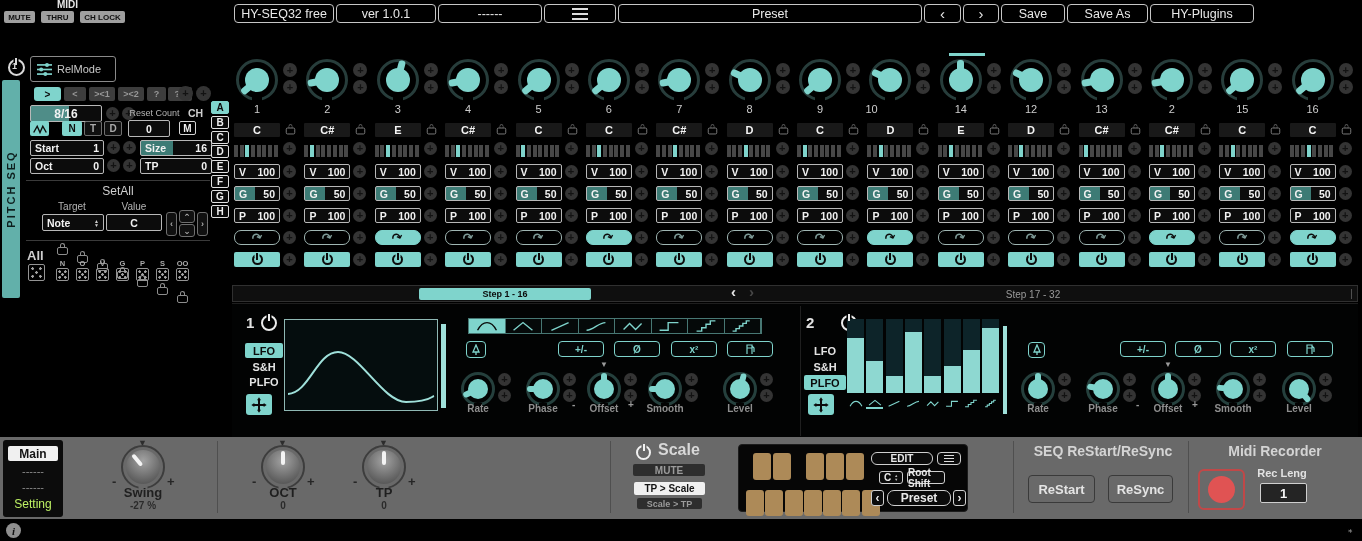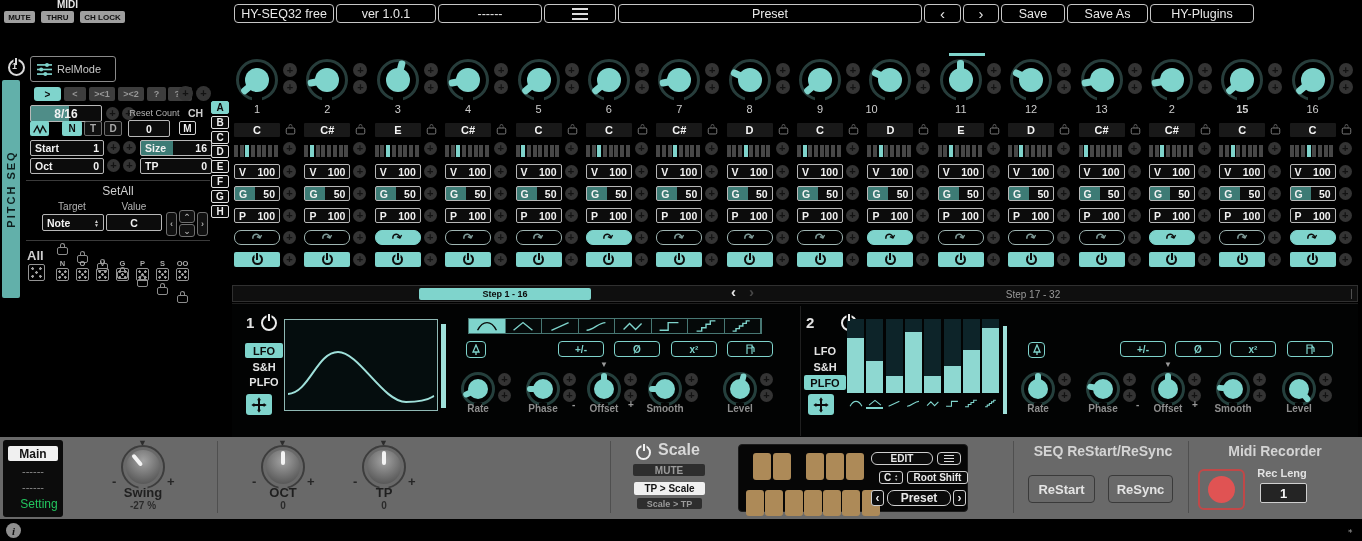--- a/index.html
+++ b/index.html
@@ -606,21 +606,21 @@
         </div>
     <div class="abs ctr plusbtn" style="left:51px;top:201px;width:13px;height:13px;">+</div>
       </div>
       <div class="abs" style="left: 703.8px; top: 0px; width: 70.375px; height: 232px;">
     <div class="abs" style="left:13px;top:1px;width:36px;height:3px;background:#7fd4cc;"></div>
     <div class="abs sknob" style="left:4px;top:7px;width:42px;height:42px;">
       <div class="stem" style="transform:rotate(0deg);"></div>
           <div class="disc"></div>
           <div class="notch"></div>
         </div>
-    <div class="abs" style="left:0;top:51px;width:50px;text-align:center;color:#cdcdcd;font-size:11px;">11</div>
+    <div class="abs" style="left:0;top:51px;width:50px;text-align:center;color:#cdcdcd;font-size:11px;">14</div>
     <div class="abs ctr plusbtn" style="left:51px;top:11px;width:14px;height:14px;">+</div>
     <div class="abs ctr plusbtn" style="left:51px;top:28px;width:14px;height:14px;">+</div>
     <div class="abs ctr" style="left:2px;top:71px;width:46px;height:14px;background:#191919;color:#f5f5f5;font-size:11px;font-weight:bold;border-radius:1px;">E</div>
     <div class="abs lock" style="left:53px;top:75px;transform:scale(.85);"></div>
     <div class="abs" style="left:2px;top:91px;height:13px;"><span style="display:inline-block;width:4px;height:12px;margin-right:1.7px;background:#474747;"></span><span style="display:inline-block;width:4px;height:12px;margin-right:1.7px;background:#474747;"></span><span style="display:inline-block;width:4px;height:12px;margin-right:1.7px;background:#7fd4cc;"></span><span style="display:inline-block;width:4px;height:12px;margin-right:1.7px;background:#474747;"></span><span style="display:inline-block;width:4px;height:12px;margin-right:1.7px;background:#474747;"></span><span style="display:inline-block;width:4px;height:12px;margin-right:1.7px;background:#474747;"></span><span style="display:inline-block;width:4px;height:12px;margin-right:1.7px;background:#474747;"></span><span style="display:inline-block;width:4px;height:12px;margin-right:1.7px;background:#474747;"></span></div>
     <div class="abs ctr plusbtn" style="left:51px;top:90px;width:13px;height:13px;">+</div>
     <div class="abs fld" style="left:2px;top:112px;width:46px;height:15px;">
           <span>V</span>
           <span>100</span>
         </div>
@@ -758,21 +758,21 @@
         </div>
     <div class="abs ctr plusbtn" style="left:51px;top:201px;width:13px;height:13px;">+</div>
       </div>
       <div class="abs" style="left: 985.3px; top: 0px; width: 70.375px; height: 232px;">
 
     <div class="abs sknob" style="left:4px;top:7px;width:42px;height:42px;">
       <div class="stem" style="transform:rotate(-130deg);"></div>
           <div class="disc"></div>
           <div class="notch"></div>
         </div>
-    <div class="abs" style="left:0;top:51px;width:50px;text-align:center;color:#cdcdcd;font-size:11px;font-weight:bold;">15</div>
+    <div class="abs" style="left:0;top:51px;width:50px;text-align:center;color:#cdcdcd;font-size:11px;">15</div>
     <div class="abs ctr plusbtn" style="left:51px;top:11px;width:14px;height:14px;">+</div>
     <div class="abs ctr plusbtn" style="left:51px;top:28px;width:14px;height:14px;">+</div>
     <div class="abs ctr" style="left:2px;top:71px;width:46px;height:14px;background:#191919;color:#f5f5f5;font-size:11px;font-weight:bold;border-radius:1px;">C</div>
     <div class="abs lock" style="left:53px;top:75px;transform:scale(.85);"></div>
     <div class="abs" style="left:2px;top:91px;height:13px;"><span style="display:inline-block;width:4px;height:12px;margin-right:1.7px;background:#474747;"></span><span style="display:inline-block;width:4px;height:12px;margin-right:1.7px;background:#474747;"></span><span style="display:inline-block;width:4px;height:12px;margin-right:1.7px;background:#7fd4cc;"></span><span style="display:inline-block;width:4px;height:12px;margin-right:1.7px;background:#474747;"></span><span style="display:inline-block;width:4px;height:12px;margin-right:1.7px;background:#474747;"></span><span style="display:inline-block;width:4px;height:12px;margin-right:1.7px;background:#474747;"></span><span style="display:inline-block;width:4px;height:12px;margin-right:1.7px;background:#474747;"></span><span style="display:inline-block;width:4px;height:12px;margin-right:1.7px;background:#474747;"></span></div>
     <div class="abs ctr plusbtn" style="left:51px;top:90px;width:13px;height:13px;">+</div>
     <div class="abs fld" style="left:2px;top:112px;width:46px;height:15px;">
           <span>V</span>
           <span>100</span>
         </div>
@@ -1101,21 +1101,21 @@
      <div class="abs ctr plusbtn" style="left:1087px;top:85px;width:13px;height:13px;">+</div>
      <div class="abs klbl" style="left:1037px;top:99px;width:60px;">Level</div>
      </div>
   </div>
 
   <div class="abs" style="left:0;top:437px;width:1362px;height:82px;background:#696969;">
     <div class="abs" style="left:3px;top:3px;width:60px;height:77px;background:#0c0c0c;border-radius:3px;">
       <div class="abs ctr whitesel" style="left:5px;top:6px;width:50px;height:15px;font-size:12px;">Main</div>
       <div class="abs" style="left:5px;top:25px;width:50px;text-align:center;color:#8d8d8d;font-size:11px;">------</div>
       <div class="abs" style="left:5px;top:41px;width:50px;text-align:center;color:#8d8d8d;font-size:11px;">------</div>
-      <div class="abs" style="left:11px;top:57px;width:50px;text-align:center;color:#22c55e;font-size:12px;">Setting</div>
+      <div class="abs" style="left:5px;top:57px;width:50px;text-align:center;color:#bef264;font-size:12px;">Setting</div>
     </div>
 
     
     <div id="gknobs" class="abs" style="left:0;top:0;width:440px;height:82px;">
    <div class="abs" style="left:138px;top:1px;color:#2c2c2c;font-size:9px;">▼</div>
    <div class="abs gknob" style="left:121px;top:8px;width:44px;height:44px;">
      <div class="gdisc"></div>
           <div class="gptr" style="transform:rotate(-40deg);"></div>
           <div class="gnotch"></div>
         </div>
@@ -1171,21 +1171,21 @@
           <div class="abs" style="left:123px;top:45px;width:18px;height:26px;background:#ad8a58;border-radius:3px;"></div>
         </div>
       <div class="abs ctr kbtn" style="left:132px;top:7px;width:62px;height:13px;font-size:10px;border-radius:6px;">EDIT</div>
       <div class="abs ctr kbtn" style="left:198px;top:7px;width:24px;height:13px;border-radius:4px;">
         <span style="width:10px;height:1.5px;background:#ddd;box-shadow:0 3px 0 #ddd,0 6px 0 #ddd;margin-top:-6px;display:inline-block;"></span>
         </div>
       <div class="abs ctr kbtn" style="left:140px;top:26px;width:24px;height:13px;font-size:10px;border-radius:3px;">
         <span>C</span>
           <span style="font-size:4px;line-height:3.5px;margin-left:3px;color:#bbb;">▲<br>▼</span>
         </div>
-      <div class="abs ctr kbtn" style="left:168px;top:26px;width:61px;height:13px;font-size:10px;border-radius:3px;">Root Shift</div>
+      <div class="abs ctr kbtn" style="left:168px;top:26px;width:38px;height:13px;font-size:10px;border-radius:3px;">Root Shift</div>
       <div class="abs ctr kbtn" style="left:132px;top:45px;width:13px;height:16px;font-size:12px;border-radius:3px;">‹</div>
       <div class="abs ctr kbtn" style="left:148px;top:45px;width:64px;height:16px;font-size:12px;border-radius:7px;">Preset</div>
       <div class="abs ctr kbtn" style="left:214px;top:45px;width:13px;height:16px;font-size:12px;border-radius:3px;">›</div>
     </div>
 
     <div class="abs vline" style="left:1013px;top:4px;height:72px;"></div>
     <div class="abs" style="left:1028px;top:6px;width:150px;text-align:center;color:#d4d4d4;font-size:14px;font-weight:bold;">SEQ ReStart/ReSync</div>
     <div class="abs ctr bbtn" style="left:1028px;top:38px;width:67px;height:28px;">ReStart</div>
     <div class="abs ctr bbtn" style="left:1108px;top:38px;width:65px;height:28px;">ReSync</div>
 

